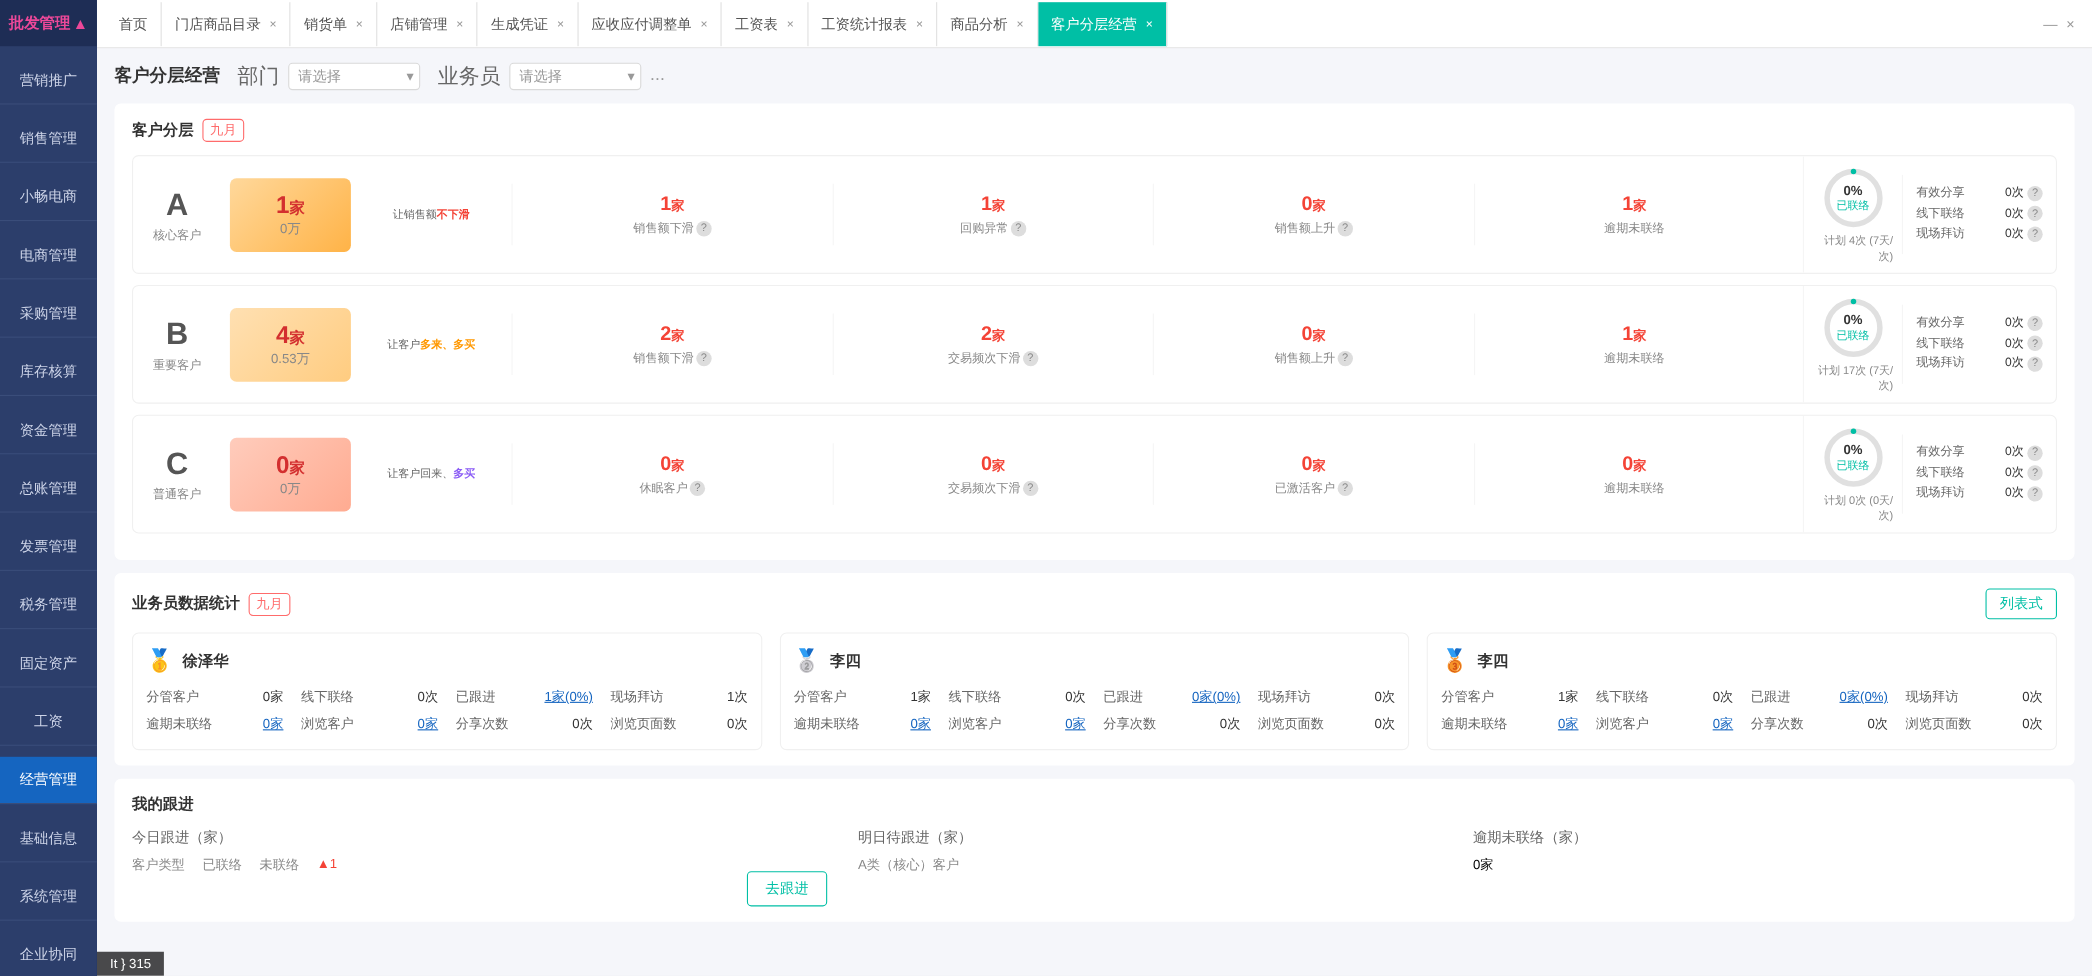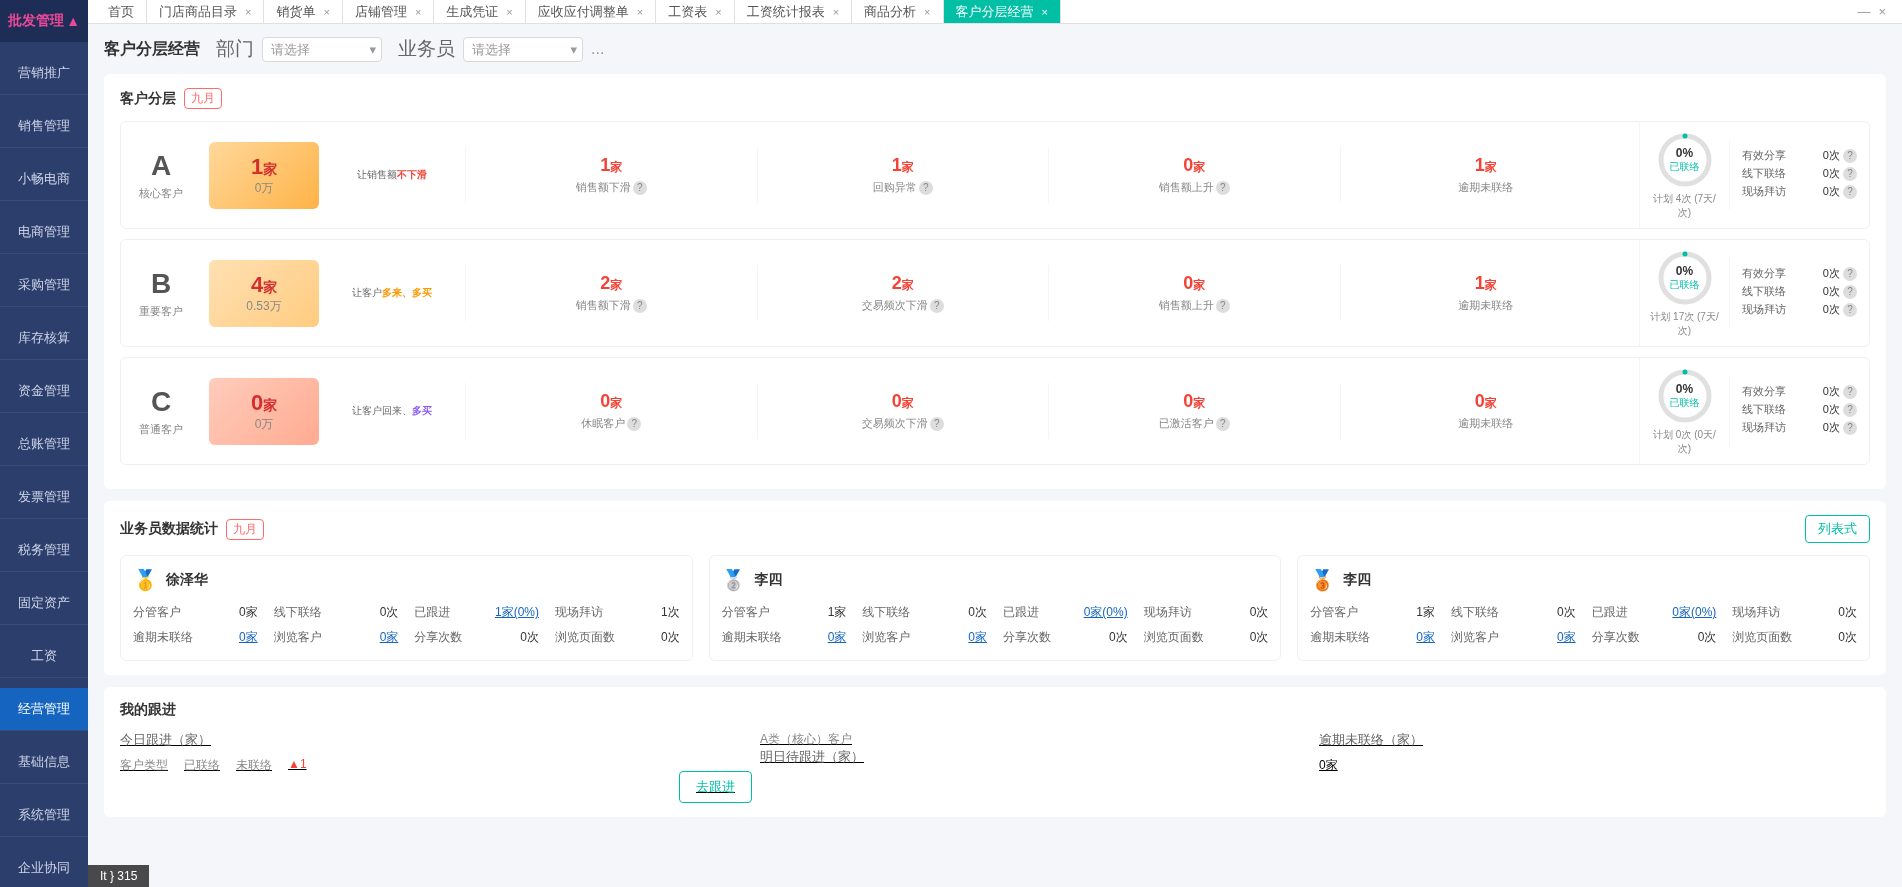--- a/index.html
+++ b/index.html
@@ -53,21 +53,21 @@
       overflow: hidden;
     }
 
     
     .tab-bar {
       background: #fff;
       border-bottom: 1px solid #e0e0e0;
       display: flex;
       align-items: center;
       padding: 0 8px;
-      height: 24px;
+      height: 44px;
       flex-shrink: 0;
       overflow-x: auto;
     }
     .tab-item {
       padding: 0 12px;
       height: 40px;
       display: flex;
       align-items: center;
       font-size: 13px;
       color: #555;
@@ -194,21 +194,21 @@
     .circle-center-text {
       position: absolute;
       top: 50%;
       left: 50%;
       transform: translate(-50%, -50%);
       font-size: 11px;
       text-align: center;
     }
     .circle-pct { font-size: 12px; font-weight: bold; color: #333; }
     .circle-status { font-size: 10px; color: #00bfa5; }
-    .circle-sub { font-size: 10px; color: #888; margin-top: 2px; }
+    .circle-sub { font-size: 10px; color: #888; margin-top: 2px; text-align: right; }
 
     
     .right-stats {
       width: 140px;
       padding: 8px 12px;
       border-left: 1px solid #f5f5f5;
       font-size: 11px;
       color: #666;
     }
     .right-stat-item { display: flex; justify-content: space-between; margin-bottom: 3px; }
@@ -680,38 +680,38 @@
               </div>
             </div>
           </div>
         </div>
     </div>
 
     <div class="followup-section">
       <div class="section-header">
         <span class="section-title">我的跟进</span>
       </div>
-      <div style="display:grid; grid-template-columns: 1fr auto 1fr 1fr; gap:8px; align-items:start;text-decoration:underline;">
+      <div style="display:grid; grid-template-columns: 1fr auto 1fr 1fr; gap:28px; align-items:start;">
         <div>
           <div style="font-size:13px;color:#666;margin-bottom:8px;">今日跟进（家）</div>
           <div style="display:flex; gap:16px; font-size:12px; color:#888;">
             <span>客户类型</span>
             <span>已联络</span>
             <span>未联络</span>
             <span style="color:#f44336;">▲1</span>
           </div>
         </div>
         <div style="display:flex;align-items:center;padding-top:20px;">
           <button class="followup-btn">去跟进</button>
         </div>
         <div>
+          <div style="font-size:13px;color:#666;margin-bottom:8px;">明日待跟进（家）</div>
           <div style="font-size:12px;color:#888;">
             <span>A类（核心）客户</span>
           </div>
-          <div style="font-size:13px;color:#666;margin-bottom:8px;">明日待跟进（家）</div>
         </div>
         <div>
           <div style="font-size:13px;color:#666;margin-bottom:8px;">逾期未联络（家）</div>
           <div style="font-size:12px;">
             <span>0家</span>
           </div>
         </div>
       </div>
     </div>
 

